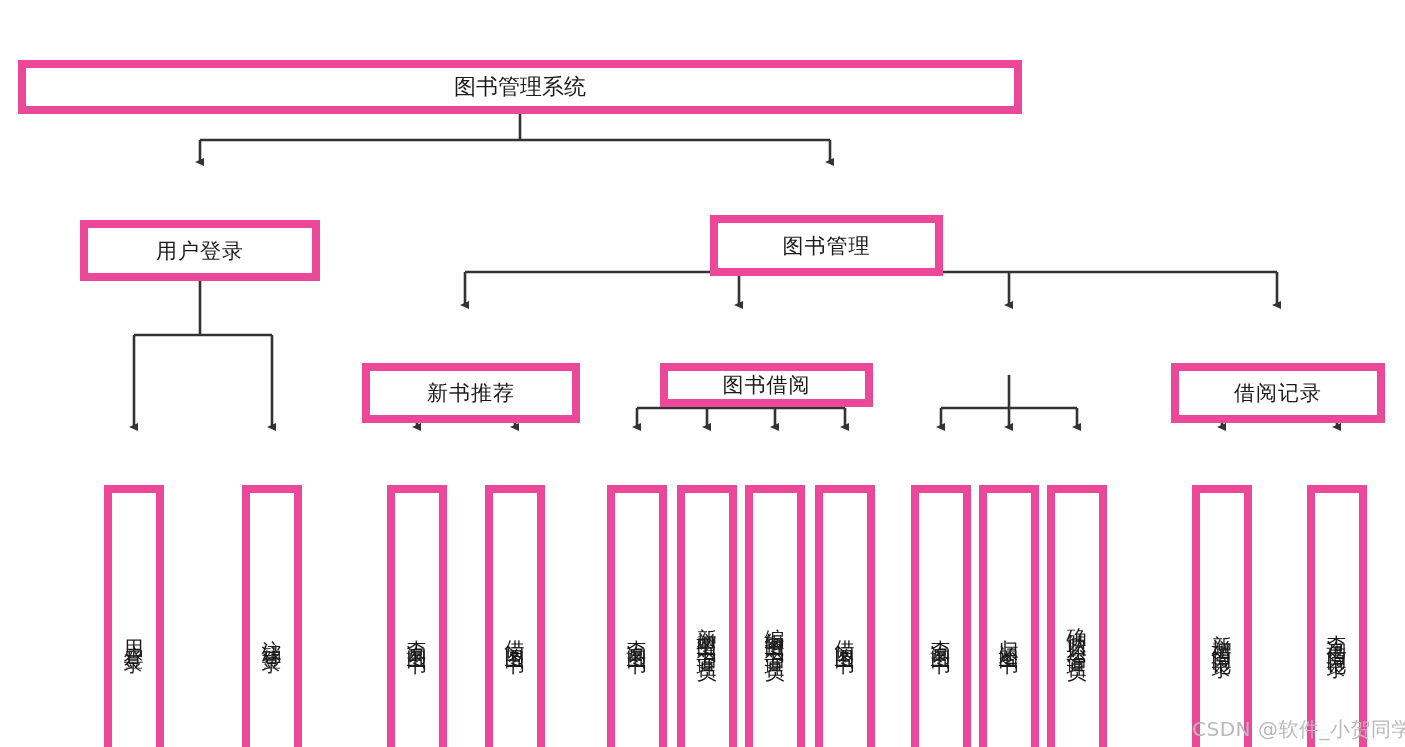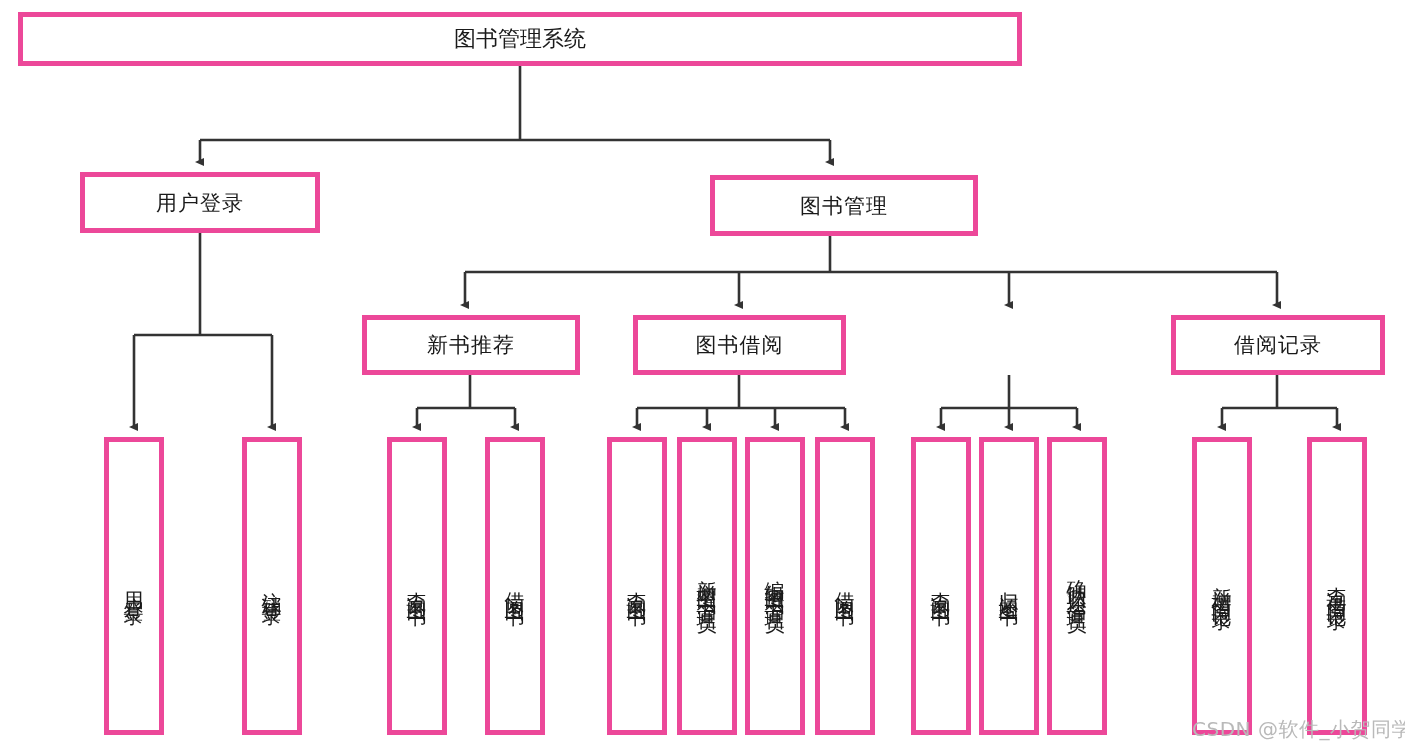--- a/index.html
+++ b/index.html
@@ -21,26 +21,27 @@
     position: absolute;
     left: 0;
     top: 0;
     width: 1405px;
     height: 747px;
     pointer-events: none;
   }
   .node {
     position: absolute;
     box-sizing: border-box;
-    border: 5px solid #ec4899;
+    border: 8px solid #ec4899;
     background: #ffffff;
     display: flex;
     align-items: center;
     justify-content: center;
     color: #1a1a1a;
+    margin-top: 48px;
   }
   .node.h {
     font-size: 21px;
     letter-spacing: 1px;
   }
   .node.root {
     font-size: 22px;
   }
   .node.v {
     font-size: 20px;
@@ -115,28 +116,28 @@
     </g>
   </svg>
 
   <div class="node root" style="left:18px; top:12px; width:1004px; height:54px;">
     <span>图书管理系统</span>
   </div>
 
   <div class="node h" style="left:80px; top:172px; width:240px; height:61px;">
     <span>用户登录</span>
   </div>
-  <div class="node h" style="left:710px; top:175px; width:268px; height:61px;">
+  <div class="node h" style="left:710px; top:167px; width:233px; height:61px;">
     <span>图书管理</span>
   </div>
 
   <div class="node h" style="left:362px; top:315px; width:218px; height:60px;">
     <span>新书推荐</span>
   </div>
-  <div class="node h" style="left:633px; top:315px; width:213px; height:60px;">
+  <div class="node h" style="left:660px; top:315px; width:213px; height:44px;">
     <span>图书借阅</span>
   </div>
   <div class="node h" style="left:1171px; top:315px; width:214px; height:60px;justify-content:center;">
     <span>借阅记录</span>
   </div>
 
   <div class="node v" style="left:104px; top:437px; width:60px; height:298px;">
     <span class="vtext">用户登录</span>
   </div>
   <div class="node v" style="left:242px; top:437px; width:60px; height:298px;">

